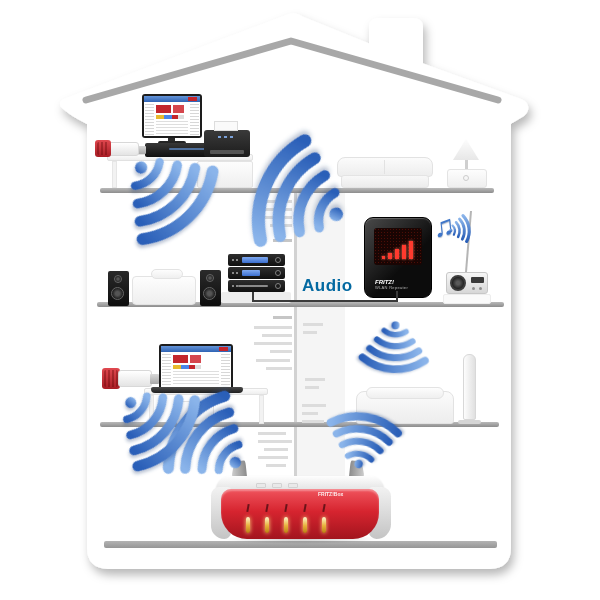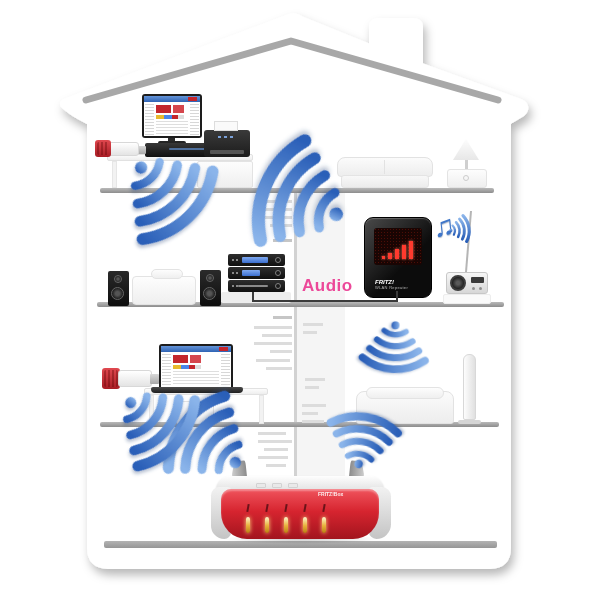--- a/index.html
+++ b/index.html
@@ -105,21 +105,21 @@
   .router-capR{position:absolute;left:369px;top:487px;width:22px;height:52px;background:linear-gradient(#f2f2f2,#c4c4c4);border-radius:4px 10px 16px 8px;}
   .router-red{position:absolute;left:221px;top:489px;width:158px;height:50px;border-radius:10px 10px 26px 26px;
               background:linear-gradient(#f0545d,#d6242f 45%,#a2151e);box-shadow:inset 0 2px 2px rgba(255,255,255,.35);}
   .router-brand{position:absolute;left:318px;top:492px;color:rgba(255,255,255,.9);font-size:5px;font-weight:bold;line-height:5px;}
   .led{position:absolute;top:517px;width:4px;height:16px;border-radius:2px;
        background:linear-gradient(#fff6cd,#e8b13a 55%,#b97f14);box-shadow:0 0 4px #ffd981;}
   .led:before{content:"";position:absolute;left:1px;top:-13px;width:2px;height:8px;background:#6b1319;transform:rotate(10deg);}
   .router-shadow{position:absolute;left:222px;top:534px;width:156px;height:10px;border-radius:50%;
                  background:radial-gradient(rgba(0,0,0,.20),rgba(0,0,0,0) 70%);}
 
-  #audio-label{position:absolute;left:302px;top:276px;font-size:17px;font-weight:bold;color:#ec4899;letter-spacing:.5px;}
+  #audio-label{position:absolute;left:302px;top:276px;font-size:17px;font-weight:bold;color:#0369a1;letter-spacing:.5px;}
   #music-note{position:absolute;left:433px;top:210px;font-size:29px;color:#3f76c9;transform:rotate(-6deg);
               text-shadow:0 1px 1px rgba(30,60,110,.35);}
 </style>
 </head>
 <body>
 
 <div id="stage">
 
   <svg class="layer" width="600" height="600">
     <defs>

